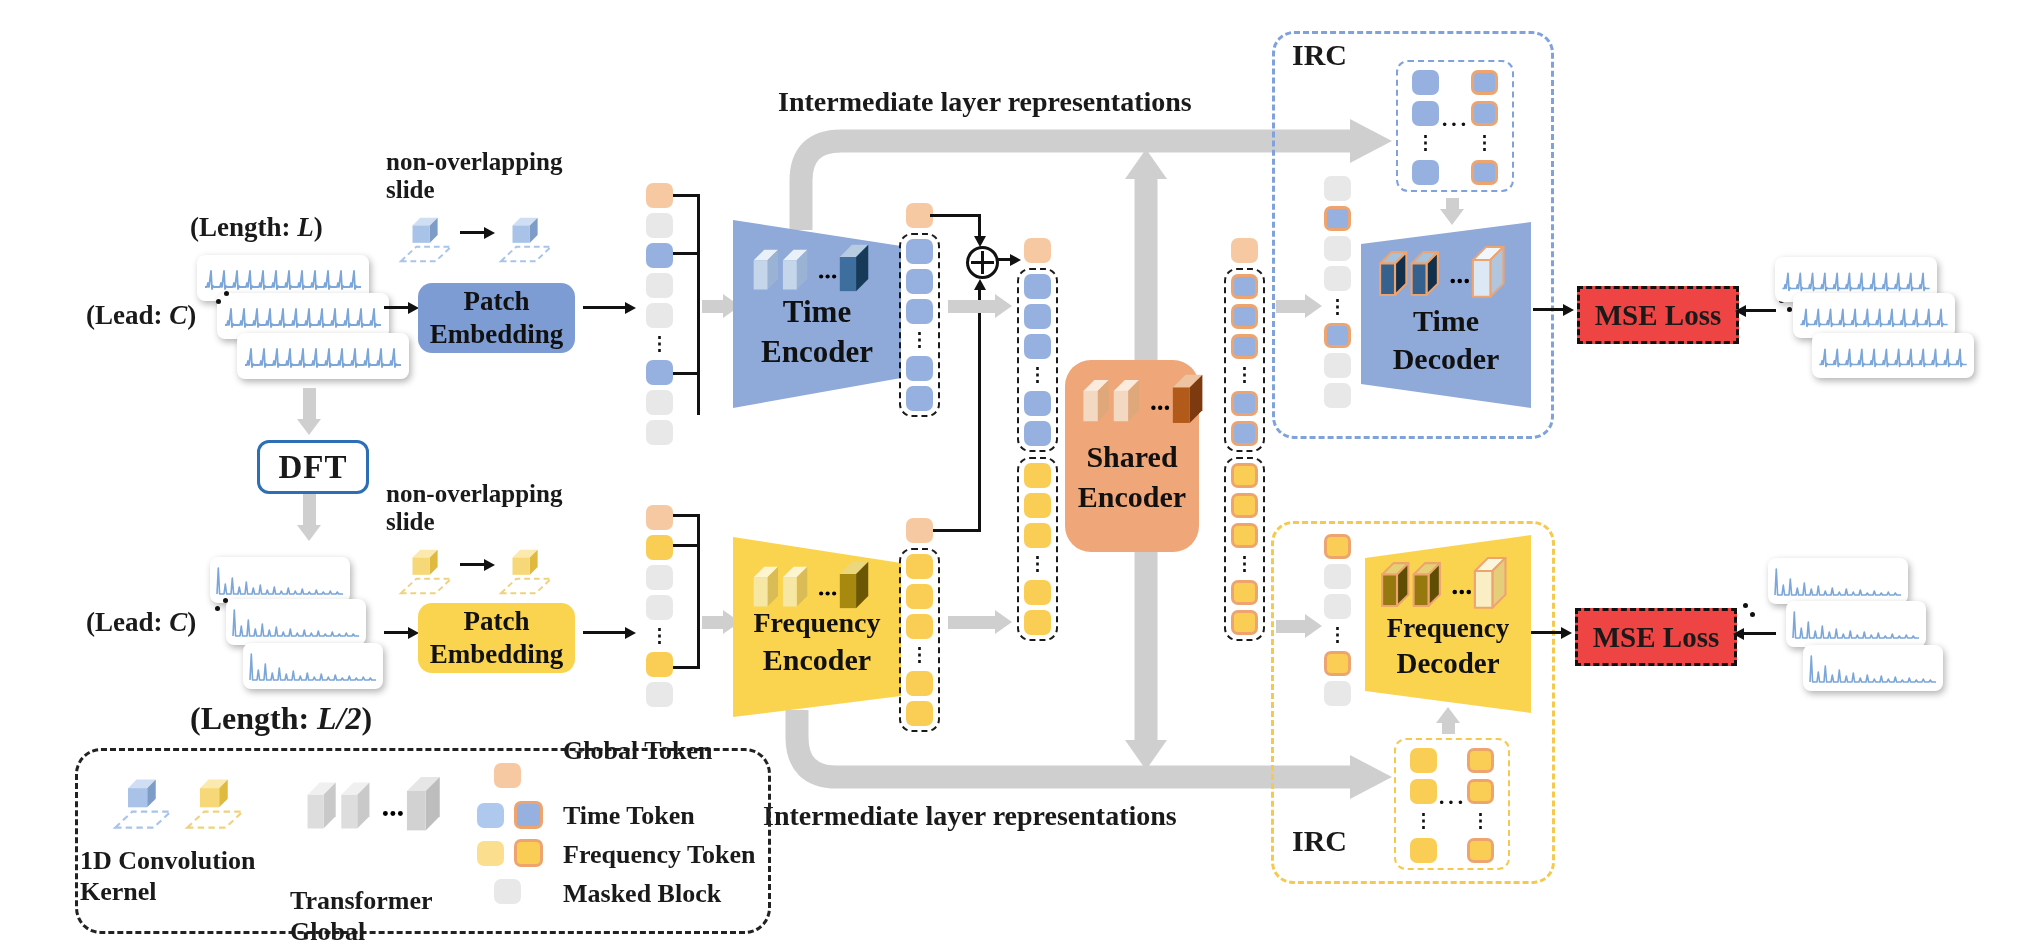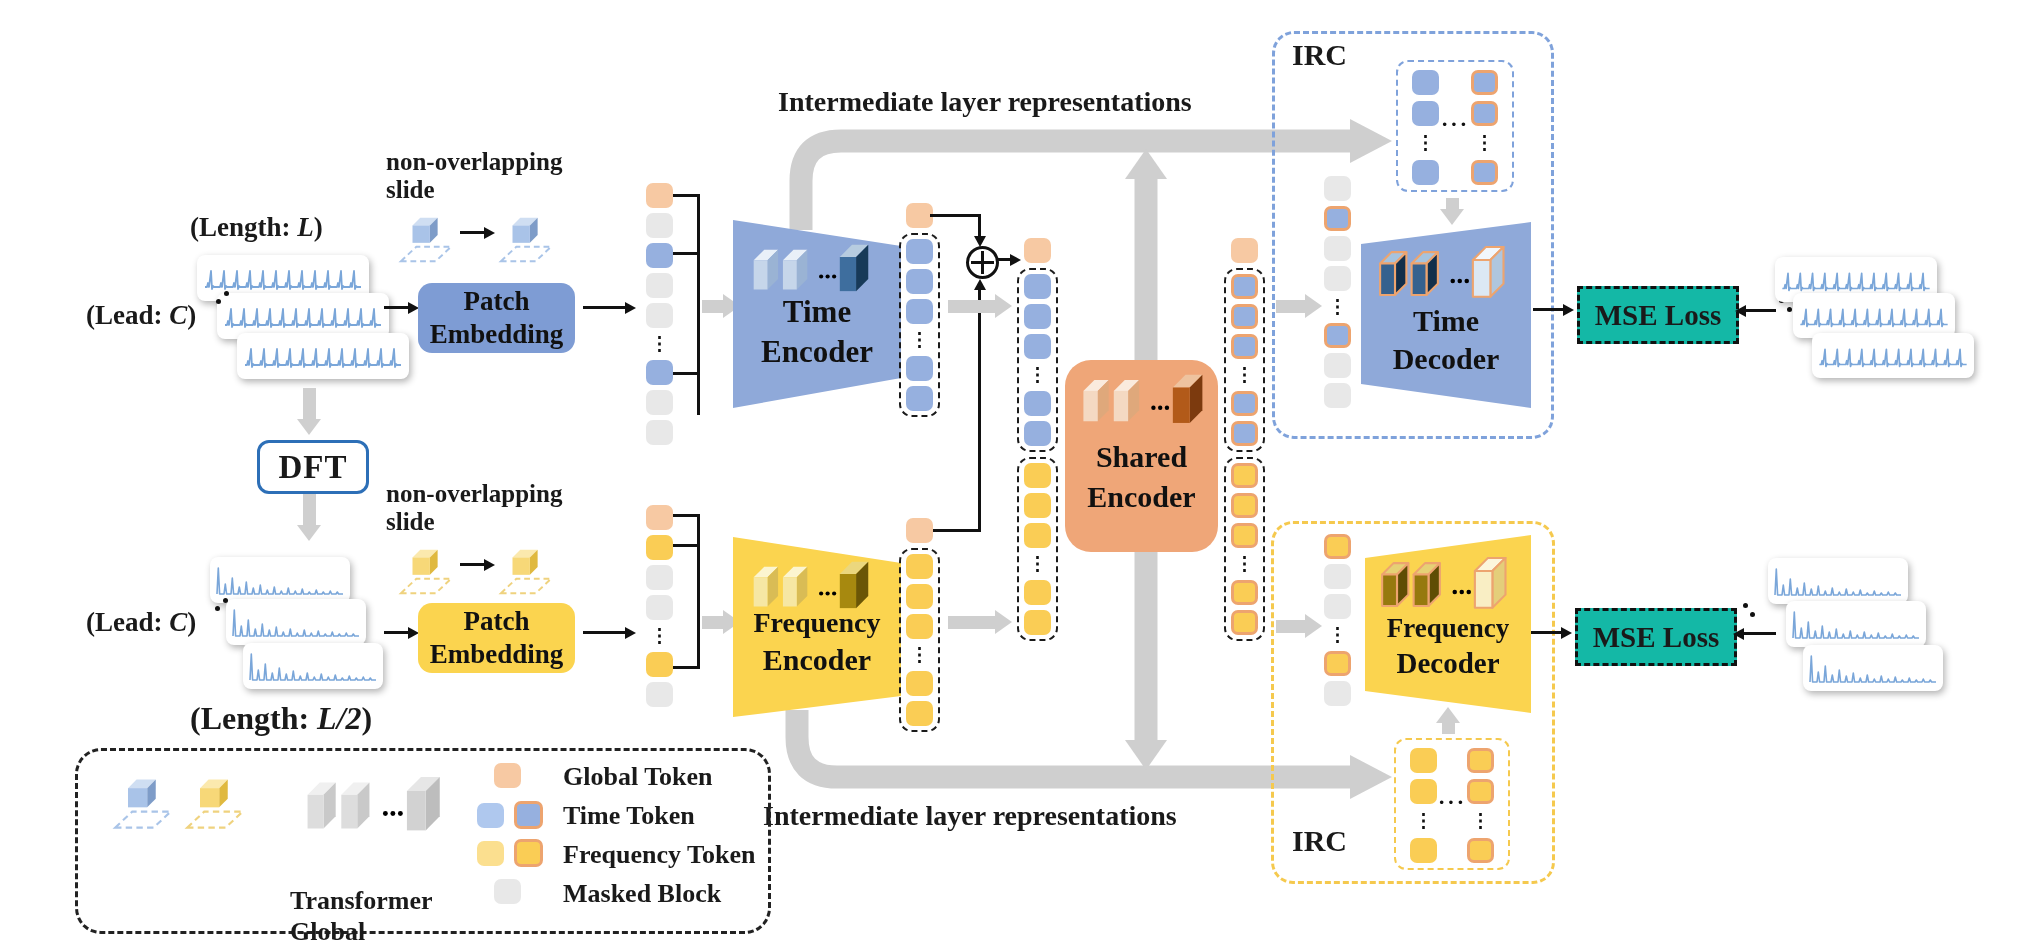--- a/index.html
+++ b/index.html
@@ -59,21 +59,21 @@
   .ah-d{position:absolute;width:0;height:0;border-left:6px solid transparent;border-right:6px solid transparent;border-top:11px solid #111;}
   .ah-u{position:absolute;width:0;height:0;border-left:6px solid transparent;border-right:6px solid transparent;border-bottom:11px solid #111;}
   .ddot{position:absolute;width:5px;height:5px;border-radius:50%;background:#111;}
 
   .xor{position:absolute;width:27px;height:27px;border:3.5px solid #111;border-radius:50%;background:#fff;box-sizing:content-box;}
   .xor:before{content:"";position:absolute;left:50%;top:2px;bottom:2px;width:3px;margin-left:-1.5px;background:#111;}
   .xor:after{content:"";position:absolute;top:50%;left:2px;right:2px;height:3px;margin-top:-1.5px;background:#111;}
 
   
   .mse{position:absolute;border:3.5px dashed #111;display:flex;align-items:center;justify-content:center;
-       font-weight:bold;font-size:29px;background:#14b8a6;}
+       font-weight:bold;font-size:29px;background:#ef4444;}
   .ircbox{position:absolute;border-radius:22px;}
   .ircbox.blue{border:3px dashed var(--irc-time-border);}
   .ircbox.yellow{border:3px dashed var(--irc-frequency-border);}
   .irclabel{position:absolute;font-weight:bold;font-size:30px;}
   .dft{position:absolute;border:3.5px solid var(--dft-border);border-radius:12px;background:#fff;
        display:flex;align-items:center;justify-content:center;font-weight:bold;font-size:33px;letter-spacing:1px;}
   .patch{position:absolute;border-radius:14px;display:flex;flex-direction:column;align-items:center;justify-content:center;
          font-weight:bold;font-size:27px;line-height:33px;color:#111;}
   .legendbox{position:absolute;border:3.5px dashed #222;border-radius:26px;}
   .lbl{position:absolute;font-weight:bold;}
@@ -247,21 +247,21 @@
       <div class="tokseg frame-black">
         <div class="tok freq"></div>
         <div class="tok freq"></div>
         <div class="tok freq"></div>
         <div class="tok dots">⋮</div>
         <div class="tok freq"></div>
         <div class="tok freq"></div>
       </div>
     </div>
 
-  <div class="module roundbox" style="left:1065px;top:360px;width:153px;height:192px;background:var(--shared-module);">
+  <div class="module roundbox" style="left:1065px;top:360px;width:134px;height:192px;background:var(--shared-module);">
     <div class="mbars" style="left:16px;top:14px;width:128px;height:54px;">
         <svg viewBox="0 0 150 64" width="100%" height="100%" preserveAspectRatio="xMidYMid meet">
           <polygon points="2,20 19,20 32,7 15,7" fill="#FAEBDD"></polygon>
           <polygon points="19,20 32,7 32,43 19,56" fill="#DFA87B"></polygon>
           <rect x="2" y="20" width="17" height="36" fill="#F4D9C2"></rect>
           <polygon points="38,20 55,20 68,7 51,7" fill="#FAEBDD"></polygon>
           <polygon points="55,20 68,7 68,43 55,56" fill="#DFA87B"></polygon>
           <rect x="38" y="20" width="17" height="36" fill="#F4D9C2"></rect>
           <circle cx="85" cy="40" r="2.6"></circle>
           <circle cx="93" cy="40" r="2.6"></circle>
@@ -593,20 +593,24 @@
     <polygon points="15,15 33,15 41,7 23,7" fill="#CFDEF2"></polygon>
     <polygon points="33,15 41,7 41,25 33,33" fill="#7E9CC8"></polygon>
     <rect x="15" y="15" width="18" height="18" fill="#A9C3E8"></rect>
       </svg></div>
   <div class="cubeicon" style="left:184px;top:772px;width:64px;height:60px;"><svg viewBox="0 0 60 56" width="100%" height="100%">
     <polygon points="3,52 19,37 55,37 39,52" fill="none" stroke="#EFD27E" stroke-width="2" stroke-dasharray="6,4"></polygon>
     <polygon points="15,15 33,15 41,7 23,7" fill="#FBE9AE"></polygon>
     <polygon points="33,15 41,7 41,25 33,33" fill="#E0B93F"></polygon>
     <rect x="15" y="15" width="18" height="18" fill="#F7D878"></rect>
       </svg></div>
+  <div class="lbl center" style="left:80px;top:845px;width:200px;font-size:26px;line-height:31px;">
+    <div>1D Convolution</div>
+      <div>Kernel</div>
+  </div>
   <div class="abs" style="left:300px;top:776px;width:152px;height:60px;"><svg viewBox="0 0 150 64" width="100%" height="100%" preserveAspectRatio="xMidYMid meet">
         <polygon points="2,20 19,20 32,7 15,7" fill="#F0F0F0"></polygon>
         <polygon points="19,20 32,7 32,43 19,56" fill="#C9C9C9"></polygon>
         <rect x="2" y="20" width="17" height="36" fill="#DDDDDD"></rect>
         <polygon points="38,20 55,20 68,7 51,7" fill="#F0F0F0"></polygon>
         <polygon points="55,20 68,7 68,43 55,56" fill="#C9C9C9"></polygon>
         <rect x="38" y="20" width="17" height="36" fill="#DDDDDD"></rect>
         <circle cx="85" cy="40" r="2.6"></circle>
         <circle cx="93" cy="40" r="2.6"></circle>
         <circle cx="101" cy="40" r="2.6"></circle>
@@ -619,18 +623,18 @@
       <div>Global</div>
   </div>
 
   <div class="sq" style="left:494px;top:763px;background:var(--global-token);"></div>
   <div class="sq" style="left:477px;top:803px;background:var(--time-token-light);"></div>
   <div class="sq" style="left:514px;top:801px;width:29px;height:28px;background:var(--time-token);border:3px solid var(--token-outline);"></div>
   <div class="sq" style="left:477px;top:841px;background:var(--frequency-token-light);"></div>
   <div class="sq" style="left:514px;top:839px;width:29px;height:28px;background:var(--frequency-token);border:3px solid var(--token-outline);"></div>
   <div class="sq" style="left:494px;top:879px;background:var(--masked-token);"></div>
 
-  <div class="lbl" style="left:563px;top:762px;font-size:26px;">Global Token</div>
+  <div class="lbl" style="left:563px;top:736px;font-size:26px;">Global Token</div>
   <div class="lbl" style="left:563px;top:801px;font-size:26px;">Time Token</div>
   <div class="lbl" style="left:563px;top:840px;font-size:26px;">Frequency Token</div>
   <div class="lbl" style="left:563px;top:879px;font-size:26px;">Masked Block</div>
 
 </div>
 
 </body></html>

